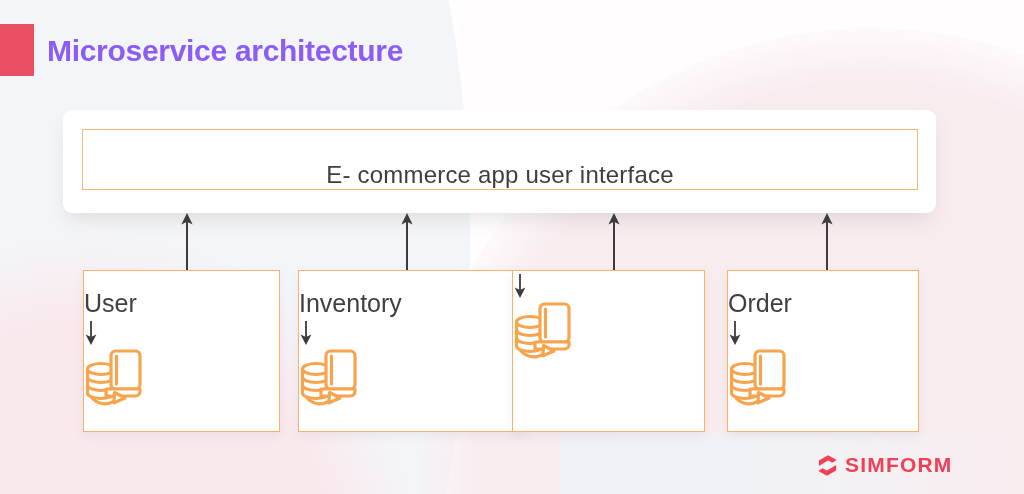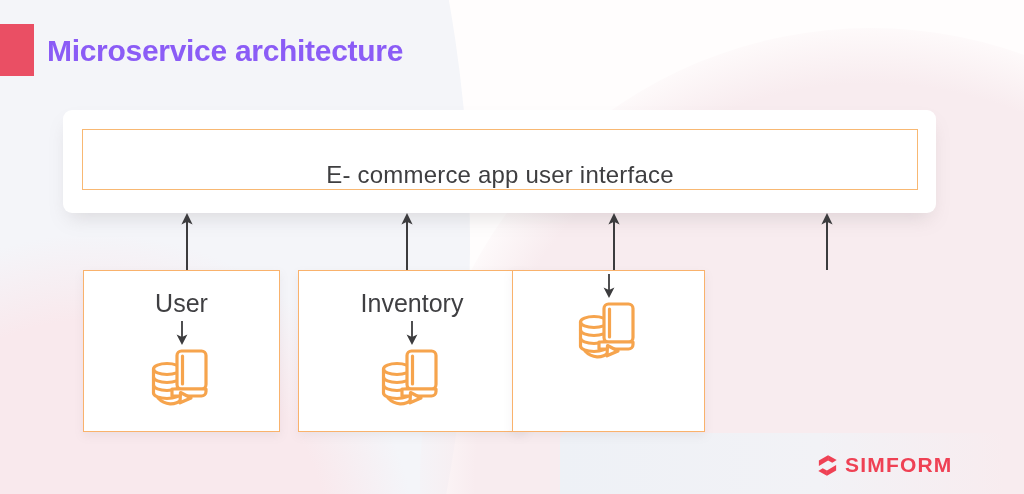--- a/index.html
+++ b/index.html
@@ -31,21 +31,21 @@
                    border:1.5px solid #f8b873; background:#ffffff;
                    display:flex; align-items:center; justify-content:center; }
   .ui-card-inner span { font-size:24px; color:#3e3e40; letter-spacing:0.2px;margin-top:30px; }
 
   
   .arrow-up { position:absolute; top:213px; width:14px; height:58px; }
 
   
   .service-box { position:absolute; top:270px; height:162px; background:#ffffff;
                  border:1.5px solid #f9b26c; box-shadow:0 4px 9px rgba(140,128,134,0.10);
-                 display:flex; flex-direction:column; align-items:center; }
+                 display:flex; flex-direction:column; align-items:flex-start; }
   .service-label { margin-top:17px; font-size:25px; color:#3f3f42; line-height:30px; }
   .arrow-down { margin-top:2px; width:14px; height:25px; }
   .db-icon { margin-top:3px; width:64px; height:62px; }
 
   
   .logo { position:absolute; left:816px; top:452px; height:26px; display:flex; align-items:center; gap:6px; }
   .logo-mark { width:23px; height:23px; }
   .logo-text { font-size:21px; font-weight:700; color:#ef4154; letter-spacing:1.2px; }
 </style>
 </head>
@@ -145,20 +145,42 @@
         <path d="M3.5 37 A13.5 5.5 0 0 0 30.5 37"></path>
         <rect x="27" y="3" width="29" height="38" rx="4.5" fill="#ffffff"></rect>
         <path d="M32.5 8 V36"></path>
         <path d="M22 41 H56 v2.5 a4.5 4.5 0 0 1 -4.5 4.5 H22 Z" fill="#ffffff"></path>
         <path d="M8 50 C 15 57.5, 25 57.5, 32 51.5"></path>
         <path d="M30.5 44.5 L41 50 L30 54.8 Z" fill="#ffffff"></path>
       </g>
     </svg>
   </div>
 
+  <div class="service-box" style="left:727px;width:192px">
+    <div class="service-label">Order</div>
+    <svg class="arrow-down" viewBox="0 0 14 25">
+      <line x1="7" y1="1" x2="7" y2="17" stroke="#3c3c3e" stroke-width="1.8"></line>
+      <path d="M7 25 L1.6 14.5 L7 17 L12.4 14.5 Z" fill="#3c3c3e"></path>
+    </svg>
+    <svg class="db-icon" viewBox="0 0 64 62">
+      <g stroke="#f6a44d" stroke-width="3.2" fill="none" stroke-linecap="round" stroke-linejoin="round">
+        <ellipse cx="17" cy="21" rx="13.5" ry="5.5"></ellipse>
+        <path d="M3.5 21 V45"></path>
+          <path d="M30.5 21 V45"></path>
+        <path d="M3.5 45 A13.5 5.5 0 0 0 30.5 45"></path>
+        <path d="M3.5 29 A13.5 5.5 0 0 0 30.5 29"></path>
+        <path d="M3.5 37 A13.5 5.5 0 0 0 30.5 37"></path>
+        <rect x="27" y="3" width="29" height="38" rx="4.5" fill="#ffffff"></rect>
+        <path d="M32.5 8 V36"></path>
+        <path d="M22 41 H56 v2.5 a4.5 4.5 0 0 1 -4.5 4.5 H22 Z" fill="#ffffff"></path>
+        <path d="M8 50 C 15 57.5, 25 57.5, 32 51.5"></path>
+        <path d="M30.5 44.5 L41 50 L30 54.8 Z" fill="#ffffff"></path>
+      </g>
+    </svg>
+  </div>
 
   <div class="logo">
     <svg class="logo-mark" viewBox="0 0 24 24">
       <g fill="#ef4154">
         <path d="M12.6 1.2 L21.6 6.3 L17 9.1 L12.6 6.7 Z"></path>
         <path d="M12.6 1.2 L3 6.7 V12.4 L12.6 6.9 Z"></path>
         <path d="M11.4 22.8 L2.4 17.7 L7 14.9 L11.4 17.3 Z"></path>
         <path d="M11.4 22.8 L21 17.3 V11.6 L11.4 17.1 Z"></path>
       </g>
     </svg>

